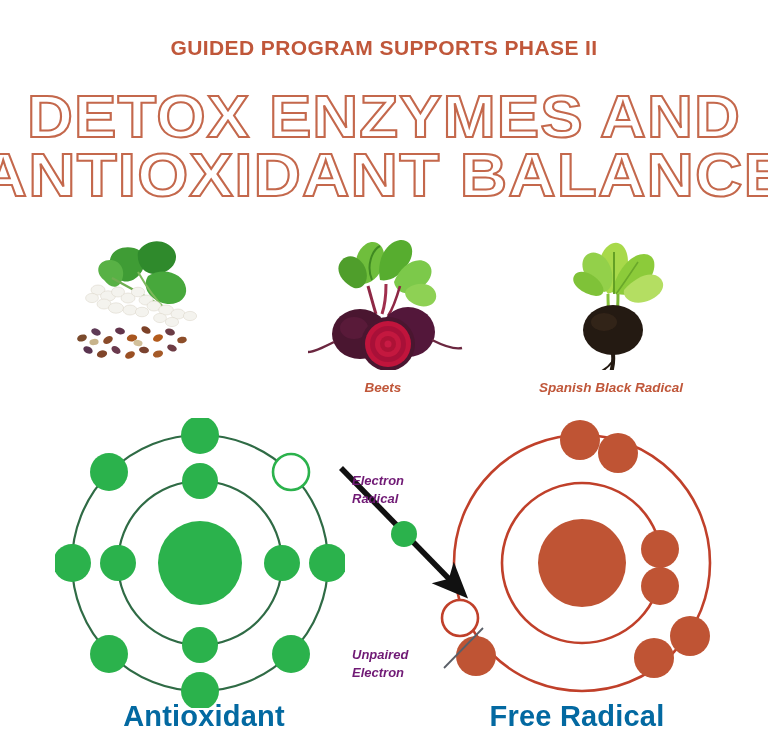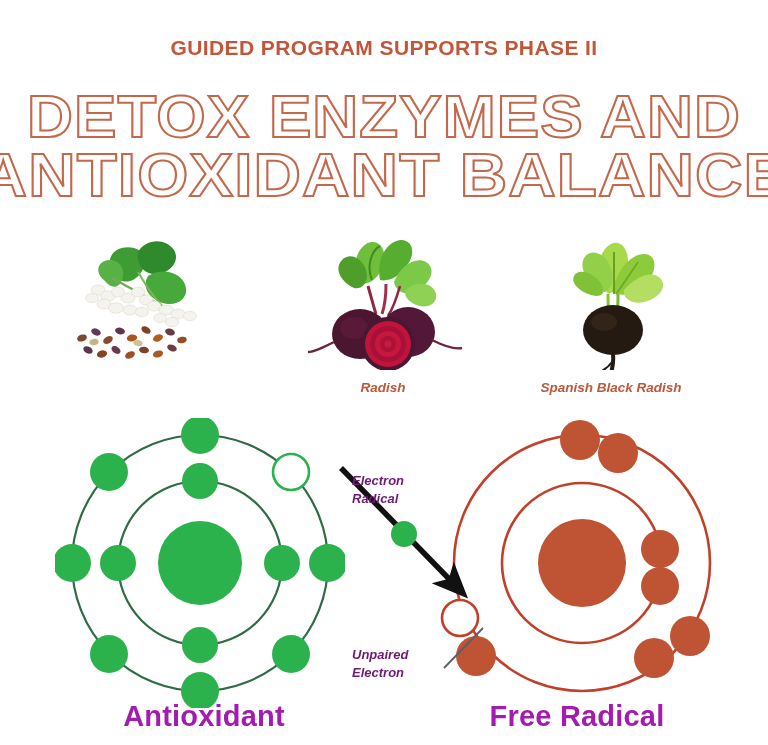--- a/index.html
+++ b/index.html
@@ -110,21 +110,21 @@
 
   .atom-name {
     position: absolute;
     top: 700px;
     width: 300px;
     text-align: center;
     font-family: "Liberation Sans", sans-serif;
     font-weight: bold;
     font-size: 29px;
     letter-spacing: 0.2px;
-    color: #a21caf;
+    color: #0369a1;
     white-space: nowrap;
   }
   .atom-name.left  { left: 54px; }
   .atom-name.right { left: 427px; }
 
   
   .annotation {
     position: absolute;
     font-family: "Liberation Sans", sans-serif;
     font-style: italic;
@@ -249,21 +249,21 @@
           <path d="M164 108 C176 114 186 118 194 116" stroke="#6b2740" stroke-width="2.4" fill="none"></path>
 
           <circle cx="120" cy="112" r="27" fill="#4a1630"></circle>
           <circle cx="120" cy="112" r="23" fill="#c0143c"></circle>
           <circle cx="120" cy="112" r="18" fill="#a81038"></circle>
           <circle cx="120" cy="112" r="13" fill="#c4183f"></circle>
           <circle cx="120" cy="112" r="8" fill="#ad1236"></circle>
           <circle cx="120" cy="112" r="3.5" fill="#c91a44"></circle>
         </svg>
       </div>
-      <div class="food-label">Radish</div>
+      <div class="food-label">Beets</div>
     </div>
 
     <div class="food food-3">
       <div class="food-art">
         <svg viewBox="0 0 230 138" width="230" height="138">
 
           <g>
             <path d="M112 62 C100 46 100 24 112 14 C122 6 132 14 132 30 C132 46 124 58 112 62 Z" fill="#a8d94a"></path>
             <path d="M116 60 C120 40 134 22 148 22 C160 22 162 36 152 50 C142 62 128 66 116 60 Z" fill="#8ccb3a"></path>
             <path d="M108 60 C94 54 82 38 88 26 C94 16 108 20 114 34 C119 46 116 58 108 60 Z" fill="#93d04a"></path>
@@ -275,21 +275,21 @@
 
           <path d="M112 62 C112 70 112 76 113 80" stroke="#86c13a" stroke-width="3" fill="none"></path>
           <path d="M122 62 C122 70 122 76 121 80" stroke="#7ab534" stroke-width="3" fill="none"></path>
 
           <ellipse cx="117" cy="98" rx="30" ry="25" fill="#241a12"></ellipse>
           <ellipse cx="108" cy="90" rx="13" ry="9" fill="#3a2a1c" opacity="0.65"></ellipse>
           <path d="M117 122 C118 132 116 140 112 148" stroke="#241a12" stroke-width="4" fill="none" stroke-linecap="round"></path>
           <path d="M116 130 C112 136 108 138 104 140" stroke="#241a12" stroke-width="2" fill="none" stroke-linecap="round"></path>
         </svg>
       </div>
-      <div class="food-label">Spanish Black Radish</div>
+      <div class="food-label">Spanish Black Radical</div>
     </div>
   </div>
 
   <div class="atom atom-left">
     <svg viewBox="0 0 290 290" width="290" height="290">
       <g fill="none" stroke="#2f6b45" stroke-width="2.2">
         <circle cx="145" cy="145" r="128"></circle>
         <circle cx="145" cy="145" r="82"></circle>
       </g>
       <circle cx="145" cy="145" r="42" fill="#2bb24c"></circle>

